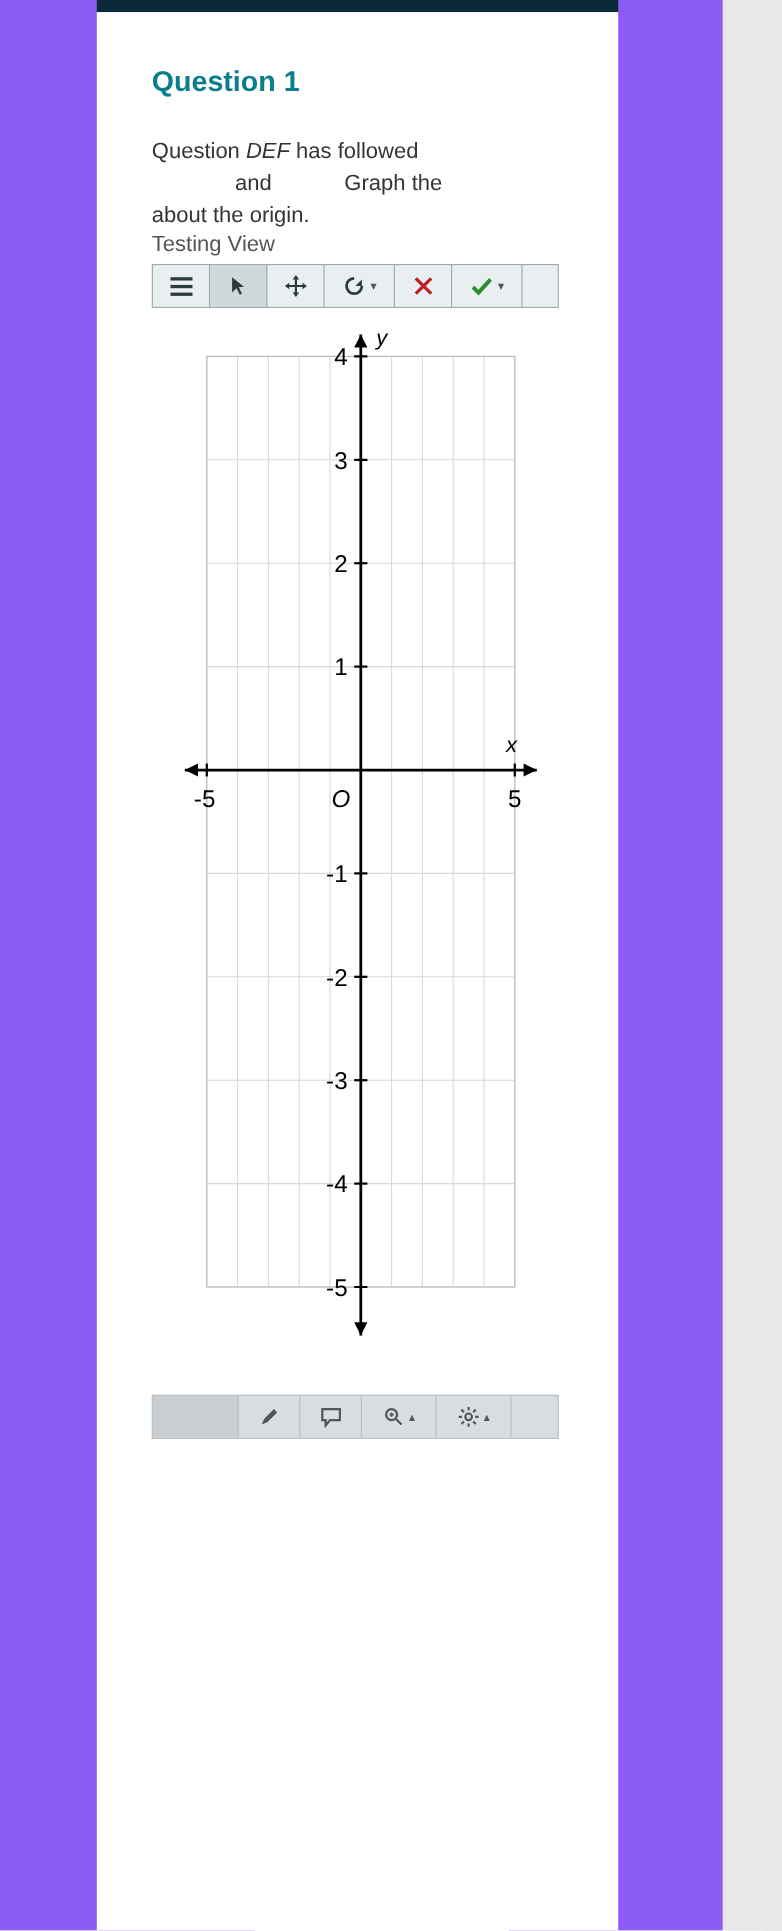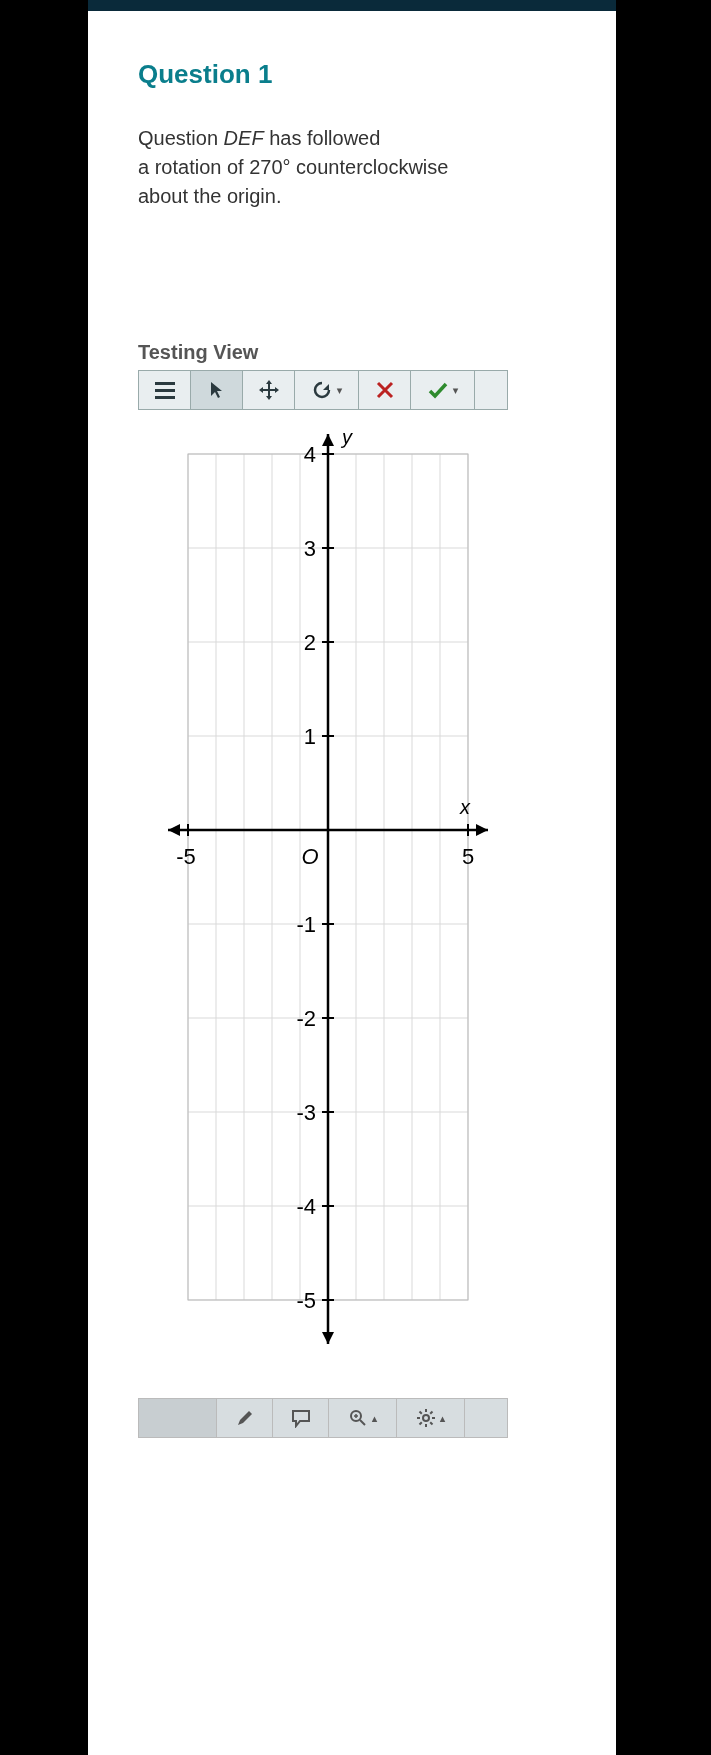--- a/index.html
+++ b/index.html
@@ -1,26 +1,26 @@
 <!DOCTYPE html>
 <html><head>
 <meta charset="utf-8">
 <style>
   * { box-sizing: border-box; margin: 0; padding: 0; }
   html, body { width: 711px; background: #e8e8e8; font-family: -apple-system, Helvetica, Arial, sans-serif; }
-  .outer { width: 711px; background: #000000; padding: 0; }
+  .outer { width: 657px; background: #8b5cf6; padding: 0; }
   .topbar { height: 11px; background: #0a2a3a; margin-left: 88px; margin-right: 95px; }
   .page { background: #fff; margin-left: 88px; margin-right: 95px; padding: 48px 50px 20px 50px; min-height: 1744px; }
   .q-title { color: #0a7e8c; font-weight: 700; font-size: 26px; margin-bottom: 34px; }
   .prompt { color: #333; font-size: 20px; line-height: 1.45; }
   .prompt .it { font-style: italic; }
   .blank { display:inline-block; width:70px; }
   .blank2 { display:inline-block; width:55px; }
   .tri { font-size: 20px; }
-  .testing-label { margin-top: 130px; color: #555; font-size: 20px; margin-bottom: 6px; font-weight: bold; }
+  .testing-label { color: #555; font-size: 20px; margin-bottom: 6px; }
   .toolbar { border: 1px solid #9aa; display:flex; height:40px; width: 370px; background:#e9eef0; }
   .tb-btn { border-right:1px solid #9aa; width:52px; display:flex; align-items:center; justify-content:center; color:#2b3a3f; font-size:20px; cursor:pointer; }
   .tb-btn.active { background:#cfd9dc; }
   .tb-btn.green { color:#2e8b2e; }
   .tb-btn.red { color:#b22; }
   .tb-wide { width:64px; gap:2px; }
   .caret { font-size:11px; margin-left:2px; color:#555; }
   .hamburger { display:flex; flex-direction:column; gap:4px; }
   .hamburger span { width:20px; height:3px; background:#2b3a3f; display:block; }
 
@@ -38,21 +38,26 @@
 <div class="outer">
   <div class="topbar"></div>
   <div class="page">
 
     <h2 class="q-title">Question 1</h2>
 
     <div class="prompt">
       <div>
         <span>Question </span><span class="it">DEF</span><span> has followed</span>
       </div>
-      <div>a rotation of 270° counterclockwise</div>
+      <div>
+        <span class="blank"></span>
+        <span>and</span>
+        <span class="blank2"></span>
+        <span>Graph the</span>
+      </div>
       <div>about the origin.</div>
     </div>
 
     <div class="testing-label">Testing View</div>
 
     <div class="toolbar">
       <div class="tb-btn">
         <span class="hamburger">
             <span></span>
             <span></span>

